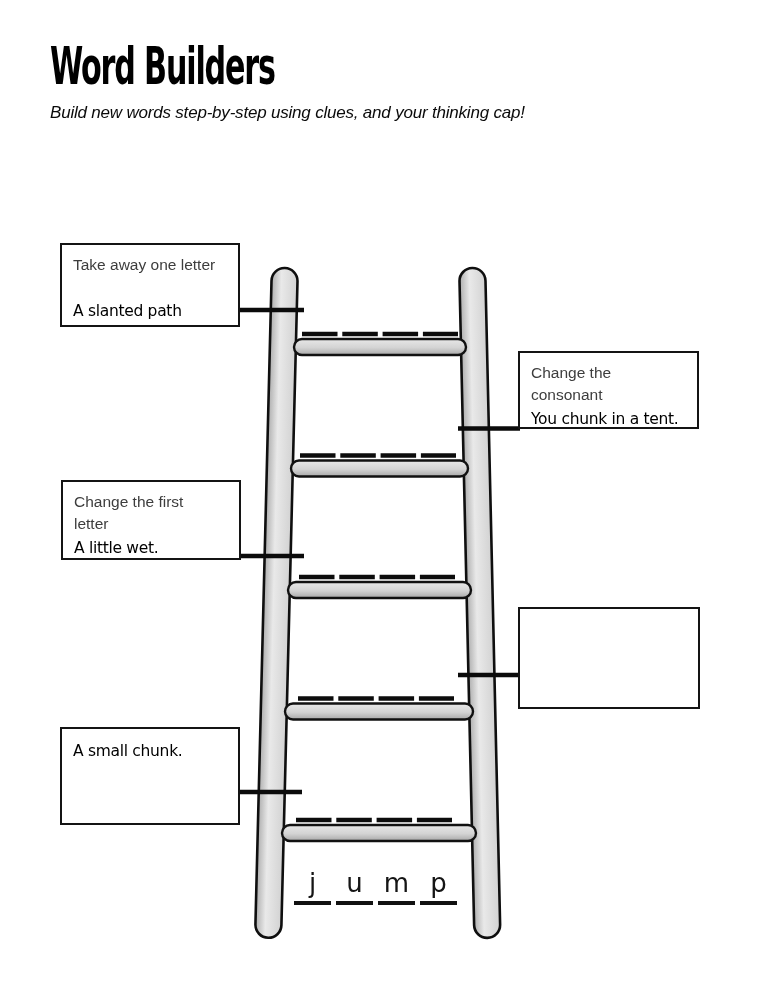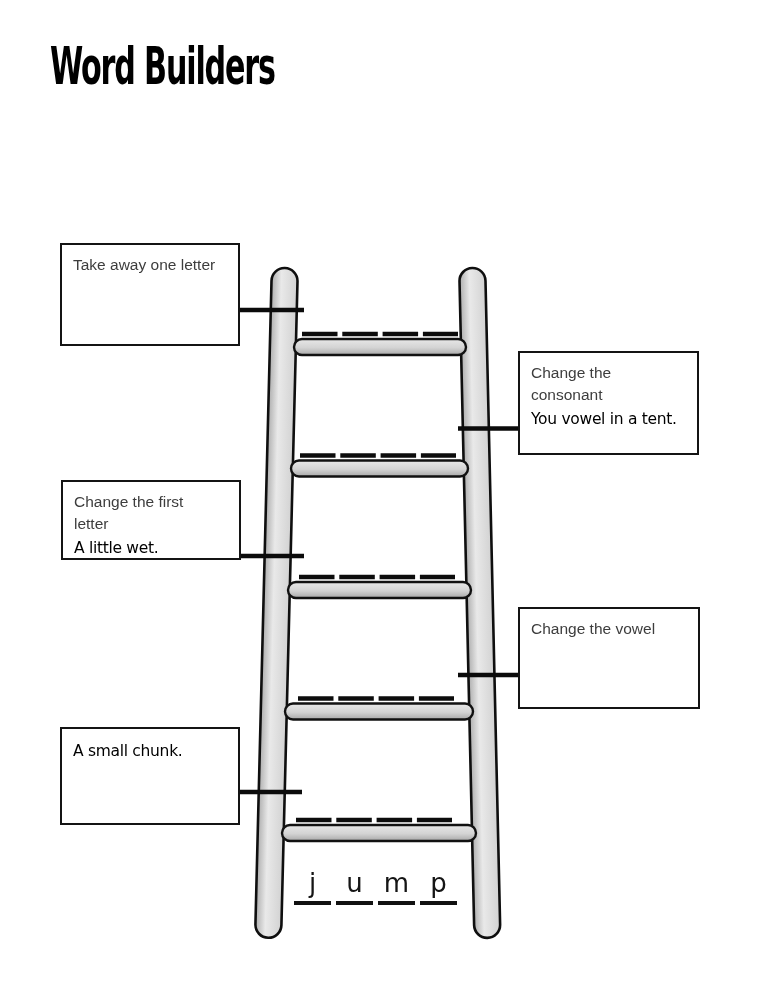--- a/index.html
+++ b/index.html
@@ -38,22 +38,22 @@
     white-space:pre-line;
     min-height:44px;
   }
   .clue-box .hint{
     font-family:"DejaVu Sans",sans-serif;
     font-size:15.5px;line-height:20px;color:#000;
     letter-spacing:-0.3px;
     margin-top:3px;
     white-space:nowrap;
   }
-  .box1{left:60px;top:243px;width:180px;height:103px;}
-  .box2{left:518px;top:351px;width:181px;height:104px;}
+  .box1{left:60px;top:243px;width:180px;height:84px;}
+  .box2{left:518px;top:351px;width:181px;height:78px;}
   .box3{left:61px;top:480px;width:180px;height:80px;}
   .box4{left:518px;top:607px;width:182px;height:102px;}
   .box5{left:60px;top:727px;width:180px;height:98px;}
   .start-word{
     position:absolute;left:294px;top:864px;
     display:flex;gap:5px;
   }
   .letter-slot{
     width:37px;height:37px;
     border-bottom:4px solid #111;
@@ -62,20 +62,21 @@
     font-family:"DejaVu Sans",sans-serif;
     font-size:26px;line-height:38px;color:#151515;
   }
 </style>
 </head>
 <body>
 
 <div class="page">
 
   <div class="title">Word Builders</div>
+  <div class="subtitle">Build new words step-by-step using clues, and your thinking cap!</div>
 
   <svg class="ladder-svg" width="765" height="990" viewBox="0 0 765 990">
     <defs>
       <linearGradient id="railGrad" x1="0" y1="0" x2="1" y2="0">
         <stop offset="0" stop-color="#aeaeae"></stop>
         <stop offset="0.38" stop-color="#e9e9e9"></stop>
         <stop offset="1" stop-color="#d2d2d2"></stop>
       </linearGradient>
       <linearGradient id="rungGrad" x1="0" y1="0" x2="0" y2="1">
         <stop offset="0" stop-color="#e8e8e8"></stop>
@@ -101,33 +102,33 @@
 
     <line x1="240" y1="310" x2="304" y2="310" stroke="#0b0b0b" stroke-width="4.5"></line>
     <line x1="458" y1="428.5" x2="520" y2="428.5" stroke="#0b0b0b" stroke-width="4.5"></line>
     <line x1="240" y1="556" x2="304" y2="556" stroke="#0b0b0b" stroke-width="4.5"></line>
     <line x1="458" y1="675" x2="520" y2="675" stroke="#0b0b0b" stroke-width="4.5"></line>
     <line x1="240" y1="792" x2="302" y2="792" stroke="#0b0b0b" stroke-width="4.5"></line>
   </svg>
 
   <div class="clue-box box1">
     <div class="instruction">Take away one letter</div>
+    <div class="hint">A slanted path</div>
   </div>
   <div class="clue-box box2">
     <div class="instruction">Change the
 consonant</div>
-    <div class="hint">You vowel in a tent.</div>
+    <div class="hint">You chunk in a tent.</div>
   </div>
   <div class="clue-box box3">
     <div class="instruction">Change the first
 letter</div>
     <div class="hint">A little wet.</div>
   </div>
   <div class="clue-box box4">
-    <div class="instruction">Change the vowel</div>
   </div>
   <div class="clue-box box5">
     <div class="hint">A small chunk.</div>
   </div>
 
   <div class="start-word">
     <div class="letter-slot">j</div>
     <div class="letter-slot">u</div>
     <div class="letter-slot">m</div>
     <div class="letter-slot">p</div>

